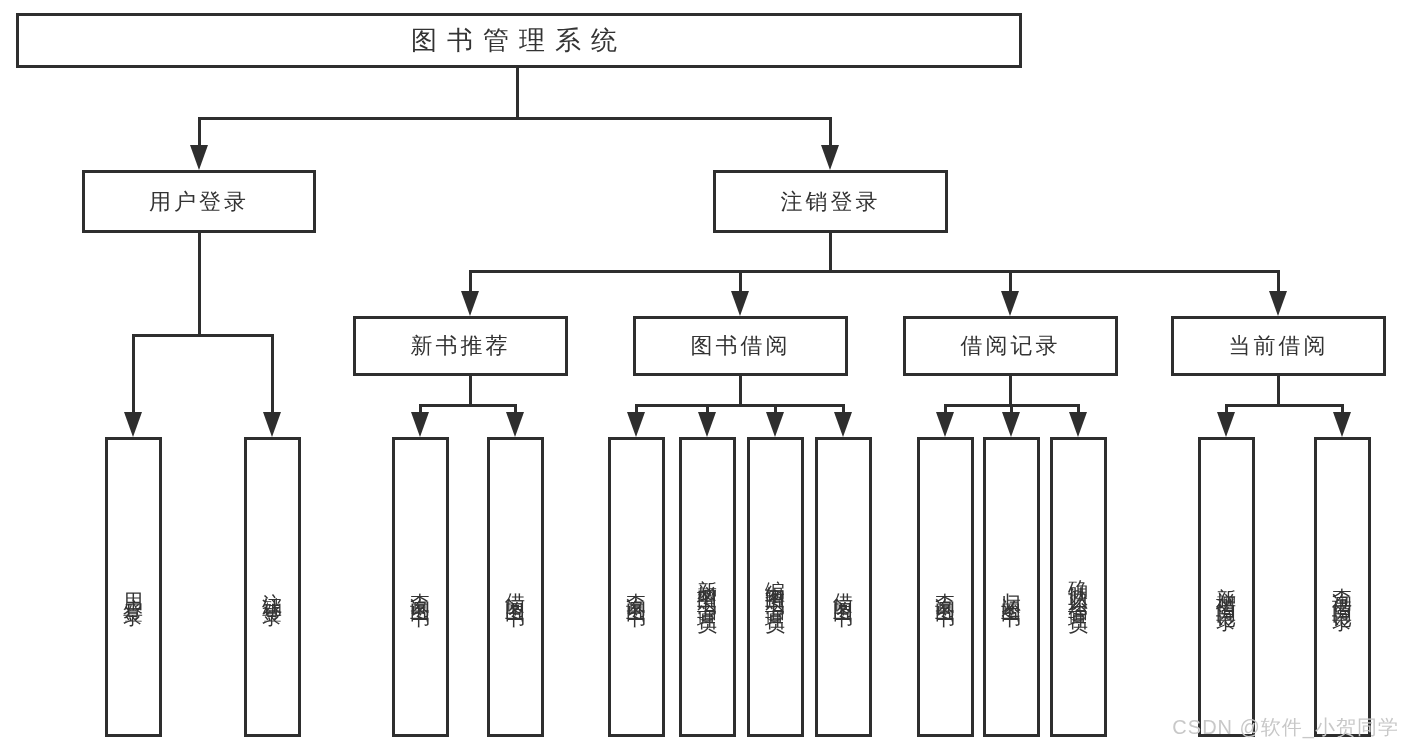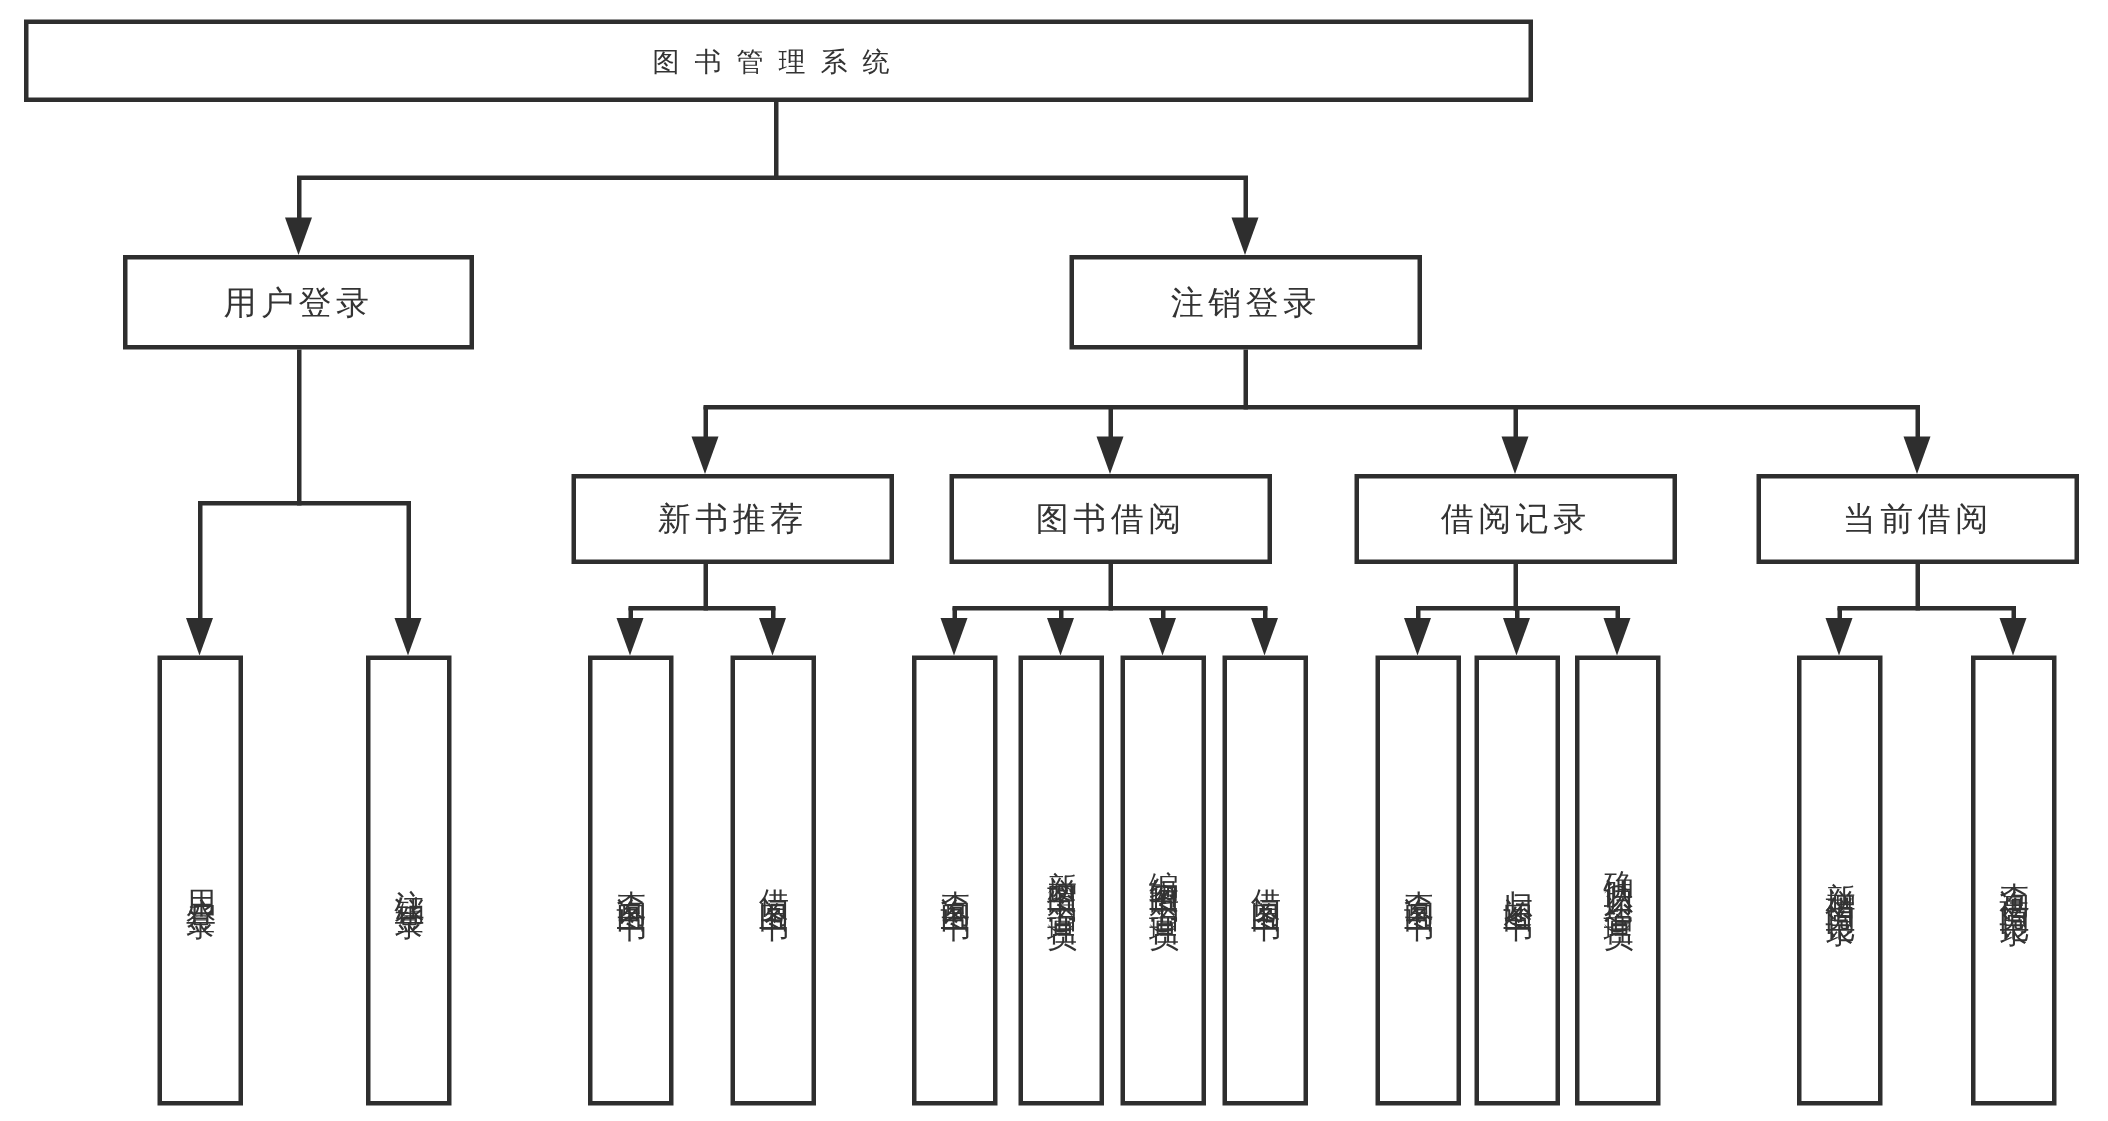--- a/index.html
+++ b/index.html
@@ -11,26 +11,26 @@
     overflow:hidden;
   }
   .box{
     position:absolute;
     box-sizing:border-box;
     border:3px solid #2e2e2e;
     background:#ffffff;
     display:flex;align-items:center;justify-content:center;
     color:#333333;
   }
-  .root-box{left:16px;top:13px;width:1006px;height:55px;font-size:18px;letter-spacing:10px;}
+  .root-box{left:16px;top:13px;width:1006px;height:55px;font-size:26px;letter-spacing:10px;}
   .hnode{font-size:22px;letter-spacing:3px;}
   .n-l2-0{left:82px;top:170px;width:234px;height:63px;}
   .n-l2-1{left:713px;top:170px;width:235px;height:63px;}
   .n-l3{top:316px;width:215px;height:60px;}
-  .n-l3-0{left:381px;}
+  .n-l3-0{left:353px;}
   .n-l3-1{left:633px;}
   .n-l3-2{left:903px;}
   .n-l3-3{left:1171px;}
   .leaf{top:437px;width:57px;height:300px;}
   .vtext{
     position:absolute;left:50%;top:50%;
     transform:translate(-50%,-50%);
     writing-mode:vertical-lr;
     font-size:20px;letter-spacing:5px;line-height:1;
     white-space:nowrap;
@@ -179,14 +179,15 @@
     <span class="vtext">确认归还（管理员）</span>
   </div>
 
   <div class="box leaf lf-e0">
     <span class="vtext">新增借阅记录</span>
   </div>
   <div class="box leaf lf-e1">
     <span class="vtext">查询借阅记录</span>
   </div>
 
+  <div class="watermark">CSDN @软件_小贺同学</div>
 
 </div>
 
 </body></html>

